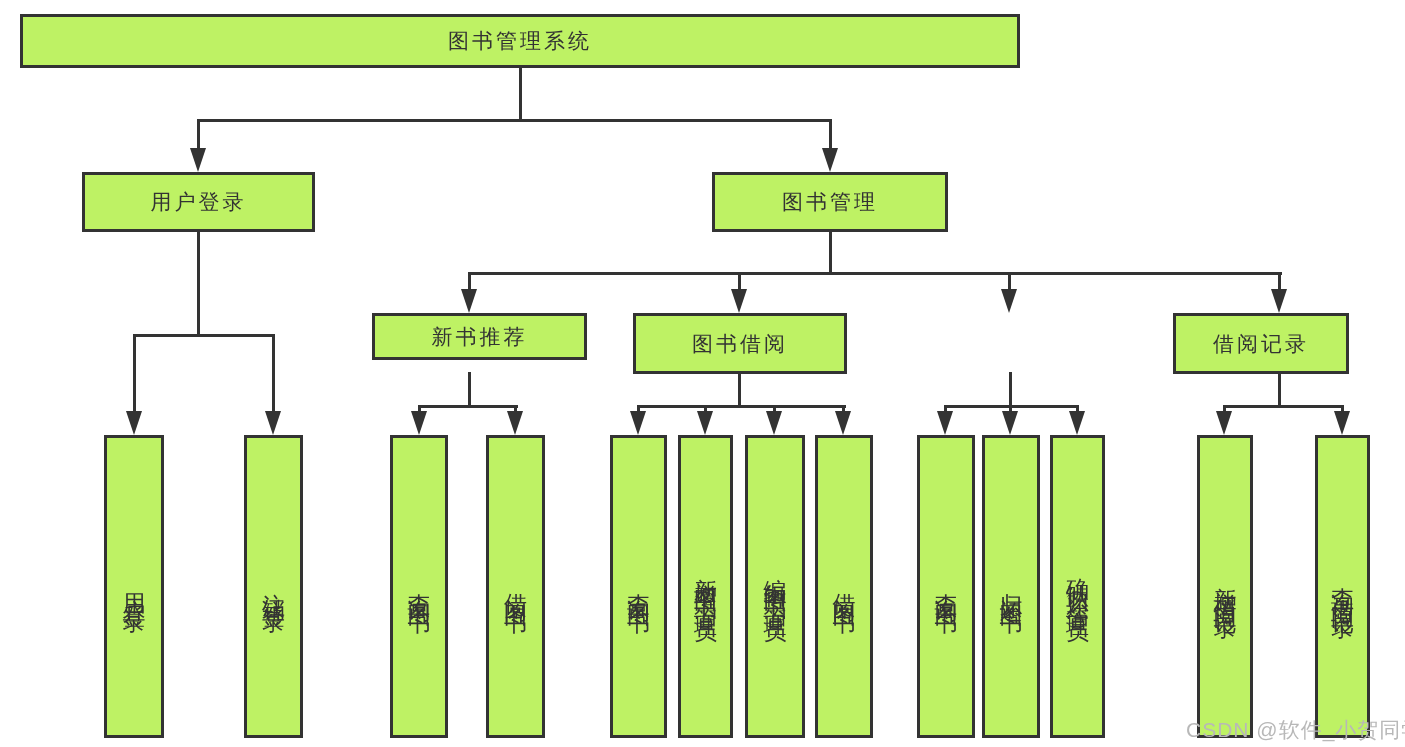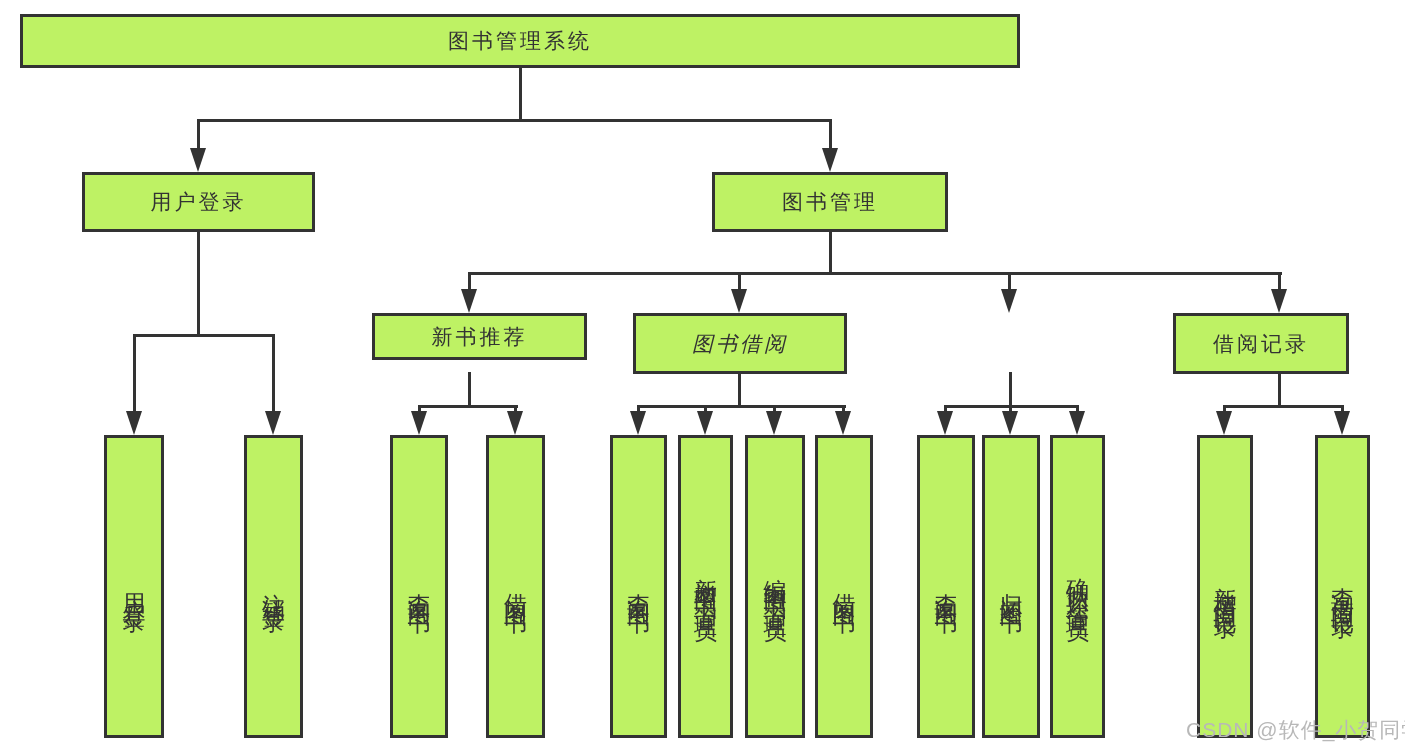--- a/index.html
+++ b/index.html
@@ -40,21 +40,21 @@
   <div class="box" style="left:82px;top:172px;width:233px;height:60px;">
     <span>用户登录</span>
   </div>
   <div class="box" style="left:712px;top:172px;width:236px;height:60px;">
     <span>图书管理</span>
   </div>
 
   <div class="box" style="left:362px;top:313px;width:215px;height:47px;margin-left:10px;">
     <span>新书推荐</span>
   </div>
-  <div class="box" style="left:633px;top:313px;width:214px;height:61px;font-style:italic;">
+  <div class="box" style="left:633px;top:313px;width:214px;height:61px;">
     <span>图书借阅</span>
   </div>
   <div class="box" style="left:1173px;top:313px;width:176px;height:61px;">
     <span>借阅记录</span>
   </div>
 
   <div class="box leaf" style="left:104px;top:435px;width:60px;height:303px;">
     <span>用户登录</span>
   </div>
   <div class="box leaf" style="left:244px;top:435px;width:59px;height:303px;">

